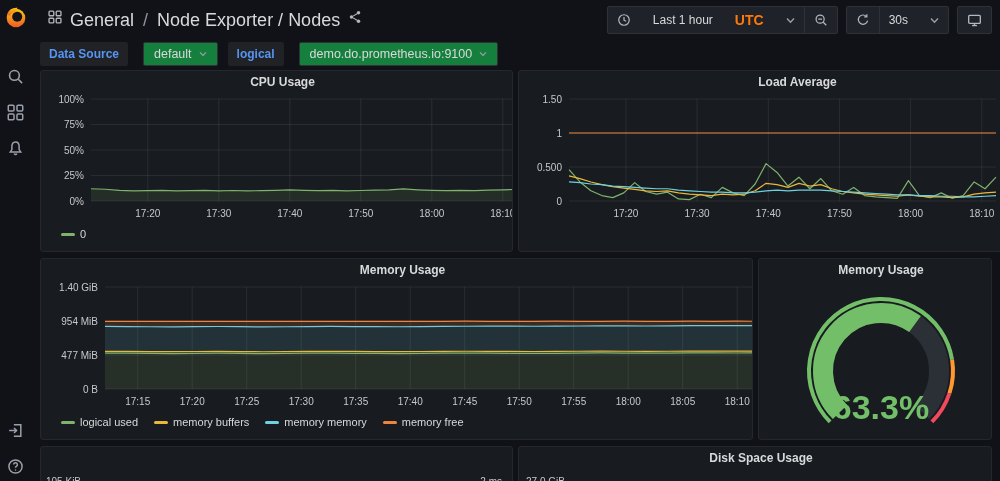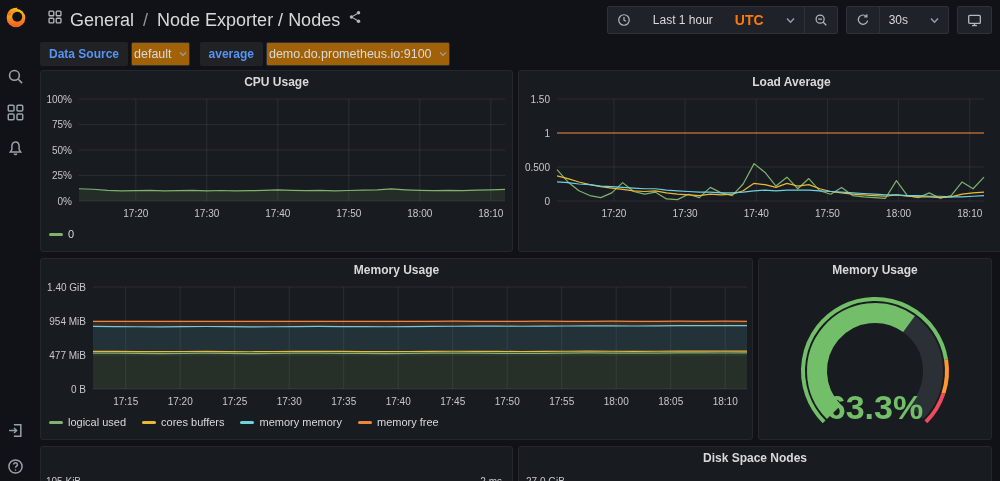--- a/index.html
+++ b/index.html
@@ -30,27 +30,27 @@
   .icon { color:#b4b7bd; display:inline-flex; align-items:center; }
   .controls { display:flex; align-items:center; gap:8px; }
   .btn-group { display:flex; align-items:center; height:28px; background:#1f2228; border:1px solid #2e3138; border-radius:2px; color:#d8d9da; font-size:12px; }
   .btn-seg { display:flex; align-items:center; gap:22px; padding:0 9px; height:100%; cursor:pointer; }
   .btn-divider { width:1px; height:100%; background:#2e3138; }
   .tz { color:#ff780a; font-size:14px; font-weight:700; }
   .caret { color:#9aa0ab; display:inline-flex; }
 
   
   .vars { position:absolute; left:40px; top:42px; display:flex; gap:10px; align-items:center; }
-  .var-pair { display:flex; align-items:flex-start; gap:3px; }
+  .var-pair { display:flex; align-items:flex-start; gap:15px; }
   .var-label { background:#202226; color:#5794f2; font-size:12px; font-weight:700; padding:5px 9px; border-radius:2px; cursor:default; }
-  .var-value { background:#a16207; border:1px solid #2e3138; color:#d8d9da; font-size:12.5px; font-weight:500; padding:4px 2px; border-radius:2px; display:flex; align-items:center; gap:7px; cursor:pointer; }
+  .var-value { background:#15803d; border:1px solid #2e3138; color:#d8d9da; font-size:12.5px; font-weight:500; padding:4px 10px; border-radius:2px; display:flex; align-items:center; gap:7px; cursor:pointer; }
 
   
   .dash { position:absolute; left:40px; top:70px; width:952px; height:411px; }
-  .panel { position:absolute; background:#181b1f; border:1px solid #25272e; border-radius:3px; overflow:hidden; }
+  .panel { position:absolute; background:#181b1f; border:1px solid #25272e; border-radius:3px; overflow:hidden;padding-left:12px; }
   .panel h2 { font-size:12px; font-weight:700; line-height:22px; text-align:center; color:#d8d9da; cursor:pointer; }
   .plot { height:132px; }
   .legend { display:flex; gap:16px; align-items:center; padding:3px 0 0 8px; font-size:11px; color:#d8d9da; }
   .legend .li { display:inline-flex; align-items:center; gap:5px; cursor:pointer; }
   .legend .sw { display:inline-block; width:14px; height:3px; border-radius:2px; }
 
   .gauge-wrap { position:relative; height:158px; display:flex; justify-content:center;align-items:flex-end; }
   .gauge-value { position:absolute; left:0; right:0; bottom:12px; text-align:center; font-size:34px; font-weight:700; }
 
   .axis-peek { position:absolute; font-size:10px; color:#c7c8ce; top:29px; }
@@ -202,21 +202,21 @@
     <span class="var-value">
       <span>default</span>
       <span class="caret">
         <svg width="8" height="6" viewBox="0 0 9 7" fill="none" stroke="currentColor" stroke-width="1.4">
             <polyline points="1,1.6 4.5,5.2 8,1.6"></polyline>
           </svg>
       </span>
     </span>
   </div>
   <div class="var-pair">
-    <span class="var-label">average</span>
+    <span class="var-label">logical</span>
     <span class="var-value">
       <span>demo.do.prometheus.io:9100</span>
       <span class="caret">
         <svg width="8" height="6" viewBox="0 0 9 7" fill="none" stroke="currentColor" stroke-width="1.4">
             <polyline points="1,1.6 4.5,5.2 8,1.6"></polyline>
           </svg>
       </span>
     </span>
   </div>
 </div>
@@ -333,21 +333,21 @@
           <polygon points="52,40.284518828451894 74.55172413793103,40.284518828451894 97.10344827586206,40.35564853556485 119.6551724137931,40.284518828451894 142.20689655172413,40.284518828451894 164.75862068965517,40.284518828451894 187.3103448275862,40.35564853556485 209.86206896551724,40.284518828451894 232.41379310344828,40.284518828451894 254.9655172413793,40.284518828451894 277.51724137931035,40.284518828451894 300.0689655172414,40.35564853556485 322.6206896551724,40.284518828451894 345.17241379310343,40.284518828451894 367.7241379310345,40.284518828451894 390.2758620689655,40.284518828451894 412.82758620689657,40.21338912133892 435.37931034482756,40.284518828451894 457.9310344827586,40.284518828451894 480.48275862068965,40.284518828451894 503.0344827586207,40.21338912133892 525.5862068965517,40.284518828451894 548.1379310344828,40.284518828451894 570.6896551724137,40.21338912133892 593.2413793103448,40.284518828451894 615.7931034482759,40.284518828451894 638.3448275862069,40.21338912133892 660.8965517241379,40.284518828451894 683.448275862069,40.21338912133892 706,40.284518828451894 706,44.62343096234309 683.448275862069,44.69456066945607 660.8965517241379,44.62343096234309 638.3448275862069,44.69456066945607 615.7931034482759,44.836820083682014 593.2413793103448,44.97907949790795 570.6896551724137,44.90794979079497 548.1379310344828,44.836820083682014 525.5862068965517,44.97907949790795 503.0344827586207,45.121338912133886 480.48275862068965,45.26359832635983 457.9310344827586,45.19246861924686 435.37931034482756,45.121338912133886 412.82758620689657,45.26359832635983 390.2758620689655,45.405857740585766 367.7241379310345,45.619246861924694 345.17241379310343,45.76150627615063 322.6206896551724,45.69037656903765 300.0689655172414,45.54811715481172 277.51724137931035,45.405857740585766 254.9655172413793,45.54811715481172 232.41379310344828,45.76150627615063 209.86206896551724,45.8326359832636 187.3103448275862,45.69037656903765 164.75862068965517,45.47698744769874 142.20689655172413,45.69037656903765 119.6551724137931,45.8326359832636 97.10344827586206,45.76150627615063 74.55172413793103,45.54811715481172 52,45.405857740585766" fill="#EF843C" fill-opacity="0.16"></polygon>
           <polyline points="52,40.284518828451894 74.55172413793103,40.284518828451894 97.10344827586206,40.35564853556485 119.6551724137931,40.284518828451894 142.20689655172413,40.284518828451894 164.75862068965517,40.284518828451894 187.3103448275862,40.35564853556485 209.86206896551724,40.284518828451894 232.41379310344828,40.284518828451894 254.9655172413793,40.284518828451894 277.51724137931035,40.284518828451894 300.0689655172414,40.35564853556485 322.6206896551724,40.284518828451894 345.17241379310343,40.284518828451894 367.7241379310345,40.284518828451894 390.2758620689655,40.284518828451894 412.82758620689657,40.21338912133892 435.37931034482756,40.284518828451894 457.9310344827586,40.284518828451894 480.48275862068965,40.284518828451894 503.0344827586207,40.21338912133892 525.5862068965517,40.284518828451894 548.1379310344828,40.284518828451894 570.6896551724137,40.21338912133892 593.2413793103448,40.284518828451894 615.7931034482759,40.284518828451894 638.3448275862069,40.21338912133892 660.8965517241379,40.284518828451894 683.448275862069,40.21338912133892 706,40.284518828451894" fill="none" stroke="#EF843C" stroke-width="1.2" stroke-linejoin="round"></polyline>
         </svg></div>
     <div class="legend">
         <span class="li">
           <i class="sw" style="background: rgb(126, 178, 109);"></i>
           <span>logical used</span>
         </span>
         <span class="li">
           <i class="sw" style="background: rgb(234, 184, 57);"></i>
-          <span>cores buffers</span>
+          <span>memory buffers</span>
         </span>
         <span class="li">
           <i class="sw" style="background: rgb(110, 208, 224);"></i>
           <span>memory memory</span>
         </span>
         <span class="li">
           <i class="sw" style="background: rgb(239, 132, 60);"></i>
           <span>memory free</span>
         </span>
       </div>
@@ -366,17 +366,17 @@
       <div class="gauge-value" style="color: rgb(115, 191, 105);">63.3%</div>
     </div>
   </div>
 
   <div class="panel" style="left:0;top:376px;width:473px;height:120px">
     <span class="axis-peek" style="left:5px">105 KiB</span>
     <span class="axis-peek" style="right:10px">2 ms</span>
   </div>
 
   <div class="panel" style="left:478px;top:376px;width:474px;height:120px">
-    <h2>Disk Space Nodes</h2>
+    <h2>Disk Space Usage</h2>
     <span class="axis-peek" style="left:7px">27.0 GiB</span>
   </div>
 
 </section>
 
 </body></html>

